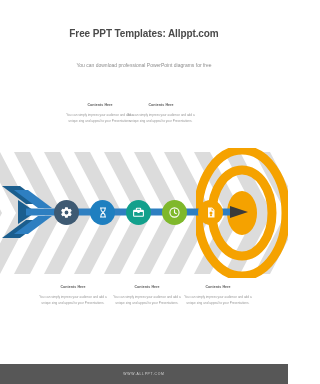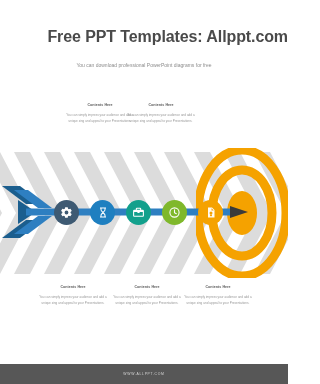--- a/index.html
+++ b/index.html
@@ -11,22 +11,22 @@
   }
   #slide {
     position: relative;
     width: 288px; height: 384px;
     background: #ffffff;
   }
 
   
   #title {
     position: absolute; top: 28px; left: 0; width: 288px;
-    text-align: right;
-    font-size: 16px; font-weight: bold;
+    text-align: center;
+    font-size: 10px; font-weight: bold;
     color: #4a4a4a; letter-spacing: -0.1px;
   }
   #subtitle {
     position: absolute; top: 62px; left: 0; width: 288px;
     text-align: center;
     font-size: 5px; color: #8d8d8d;
   }
 
   
   .cblock { position: absolute; width: 74px; text-align: center; }

